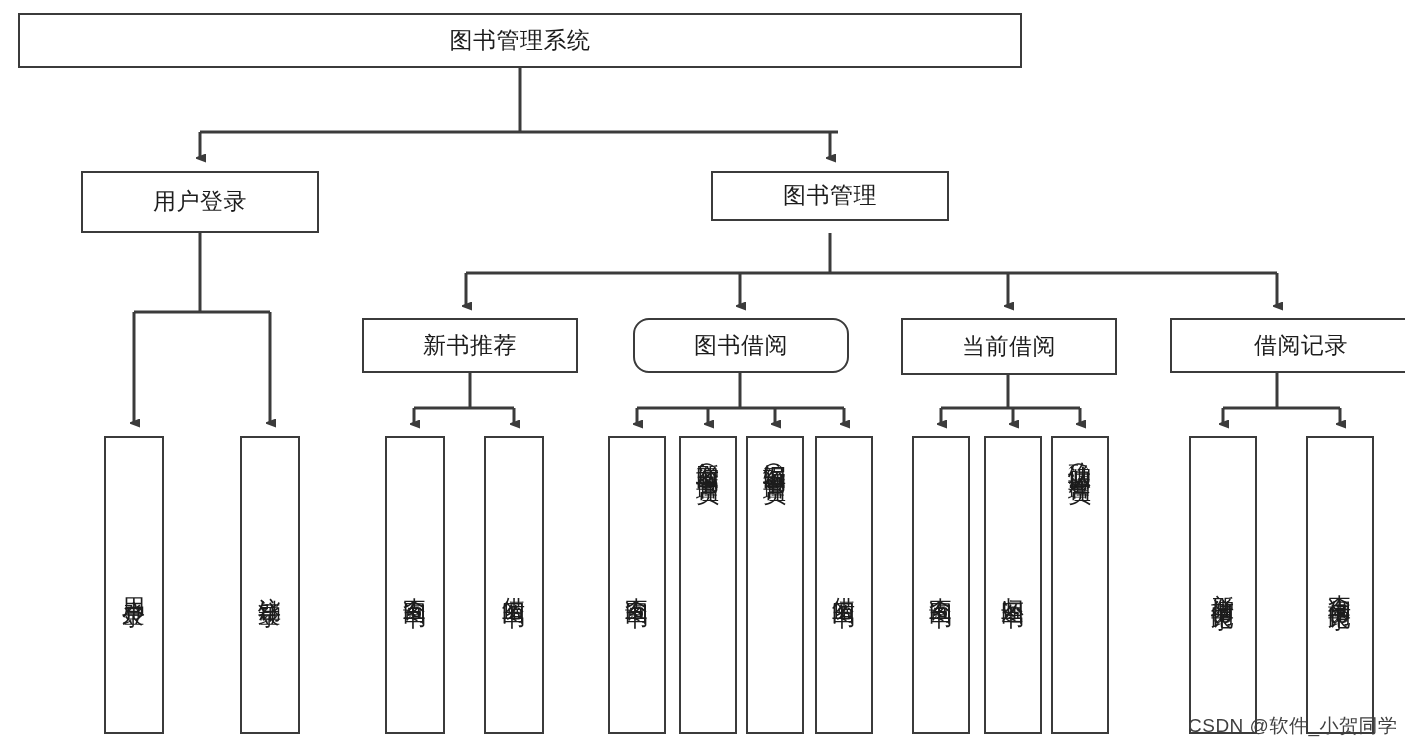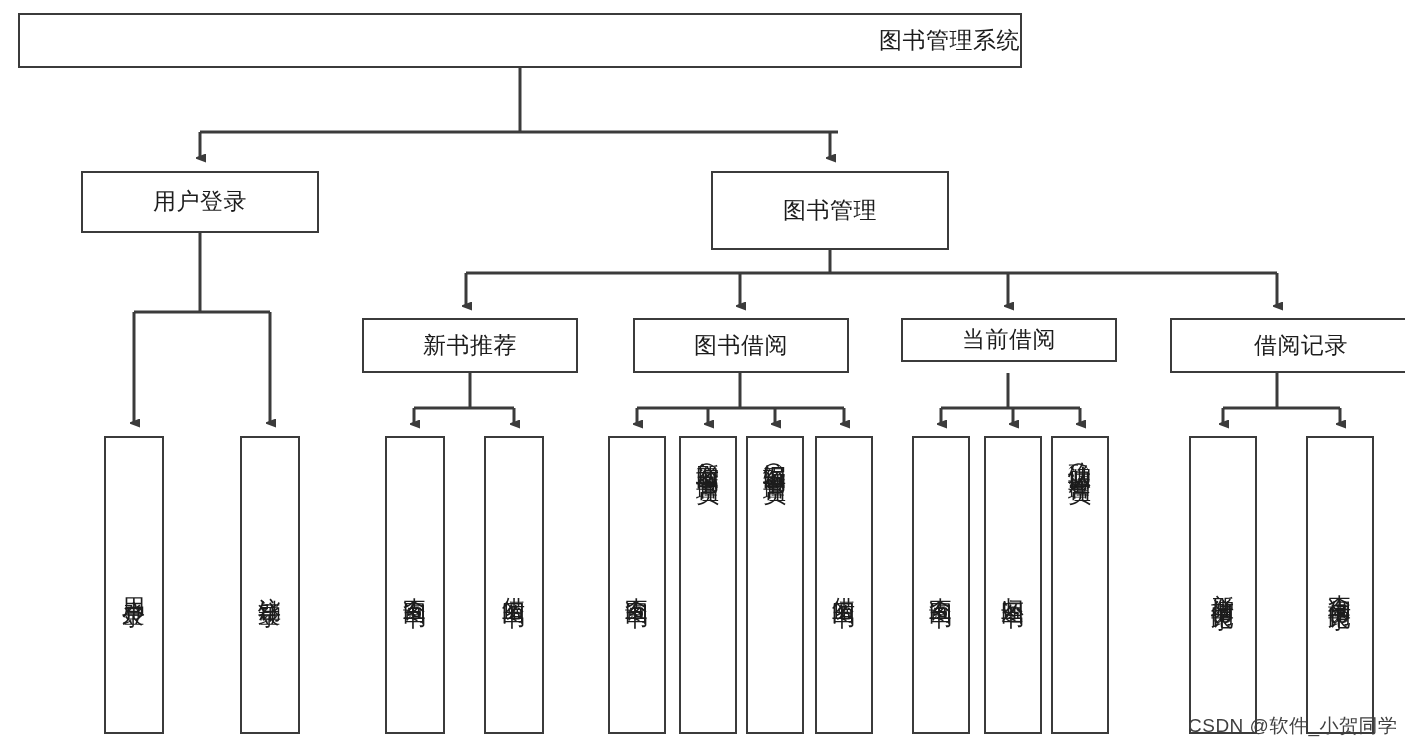--- a/index.html
+++ b/index.html
@@ -135,38 +135,38 @@
     </g>
 
     <g stroke="#3b3b3b" stroke-width="3" fill="none">
       <path d="M1277,373 L1277,408"></path>
       <path d="M1223,408 L1340,408"></path>
       <path d="M1223,408 L1223,424" marker-end="url(#arrow)"></path>
       <path d="M1340,408 L1340,424" marker-end="url(#arrow)"></path>
     </g>
   </svg>
 
-  <div class="node root horizontal" style="left:18px; top:13px; width:1004px; height:55px;justify-content:flex-end;">
+  <div class="node root horizontal" style="left:18px; top:13px; width:1004px; height:55px;">
     <span class="node-label">图书管理系统</span>
   </div>
 
   <div class="node horizontal" style="left:81px; top:171px; width:238px; height:62px;">
     <span class="node-label">用户登录</span>
   </div>
-  <div class="node horizontal" style="left:711px; top:171px; width:238px; height:79px;">
+  <div class="node horizontal" style="left:711px; top:171px; width:238px; height:50px;">
     <span class="node-label">图书管理</span>
   </div>
 
   <div class="node horizontal" style="left:362px; top:318px; width:216px; height:55px;">
     <span class="node-label">新书推荐</span>
   </div>
-  <div class="node horizontal" style="left:633px; top:318px; width:216px; height:55px;">
+  <div class="node horizontal" style="left:633px; top:318px; width:216px; height:55px;border-radius:16px;">
     <span class="node-label">图书借阅</span>
   </div>
-  <div class="node horizontal" style="left:901px; top:318px; width:216px; height:44px;">
+  <div class="node horizontal" style="left:901px; top:318px; width:216px; height:57px;">
     <span class="node-label">当前借阅</span>
   </div>
   <div class="node horizontal" style="left:1170px; top:318px; width:262px; height:55px;">
     <span class="node-label">借阅记录</span>
   </div>
 
   <div class="node vertical centered" style="left:104px; top:436px; width:60px; height:298px;">
     <span class="node-label">用户登录</span>
   </div>
   <div class="node vertical centered" style="left:240px; top:436px; width:60px; height:298px;">

